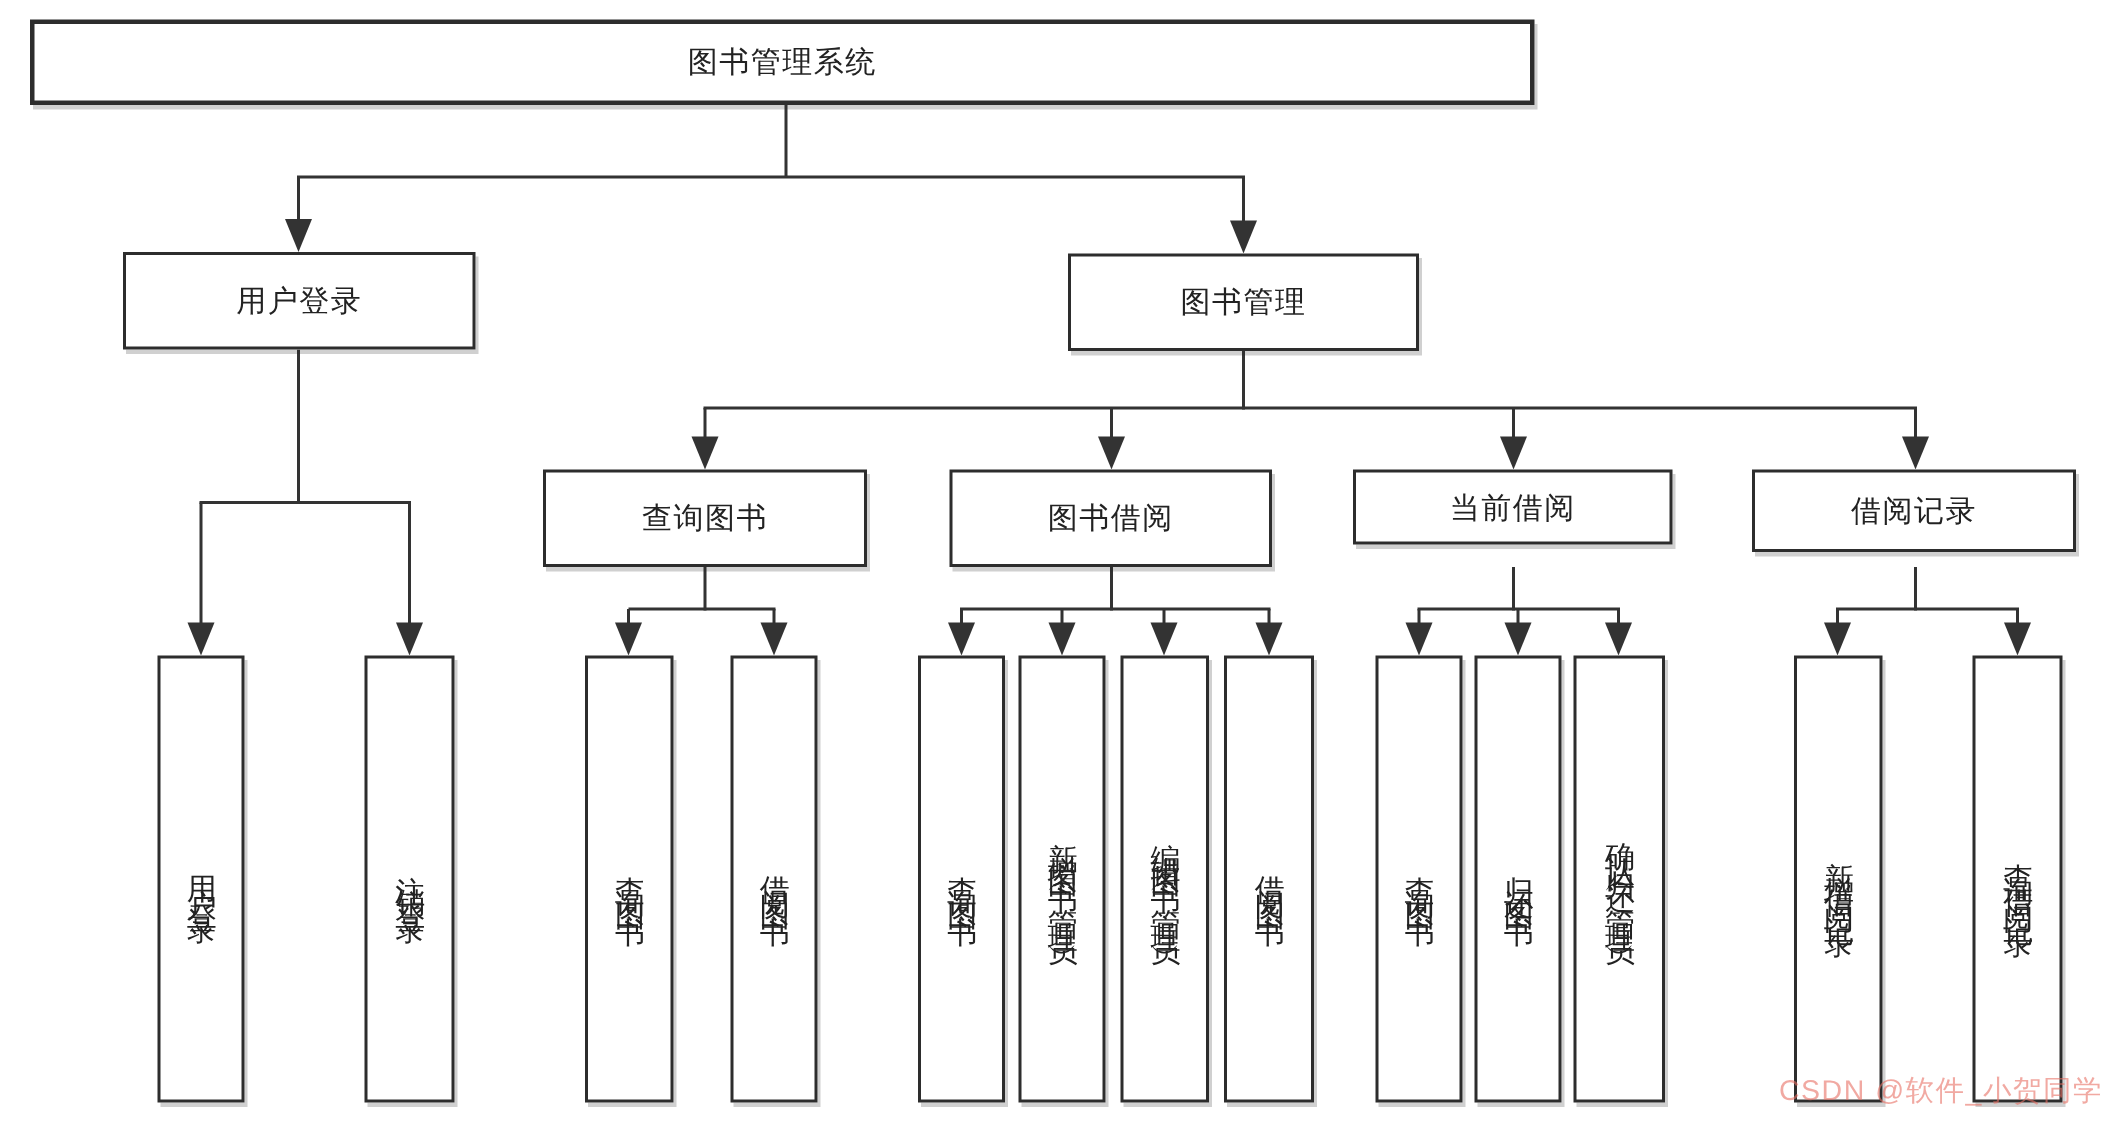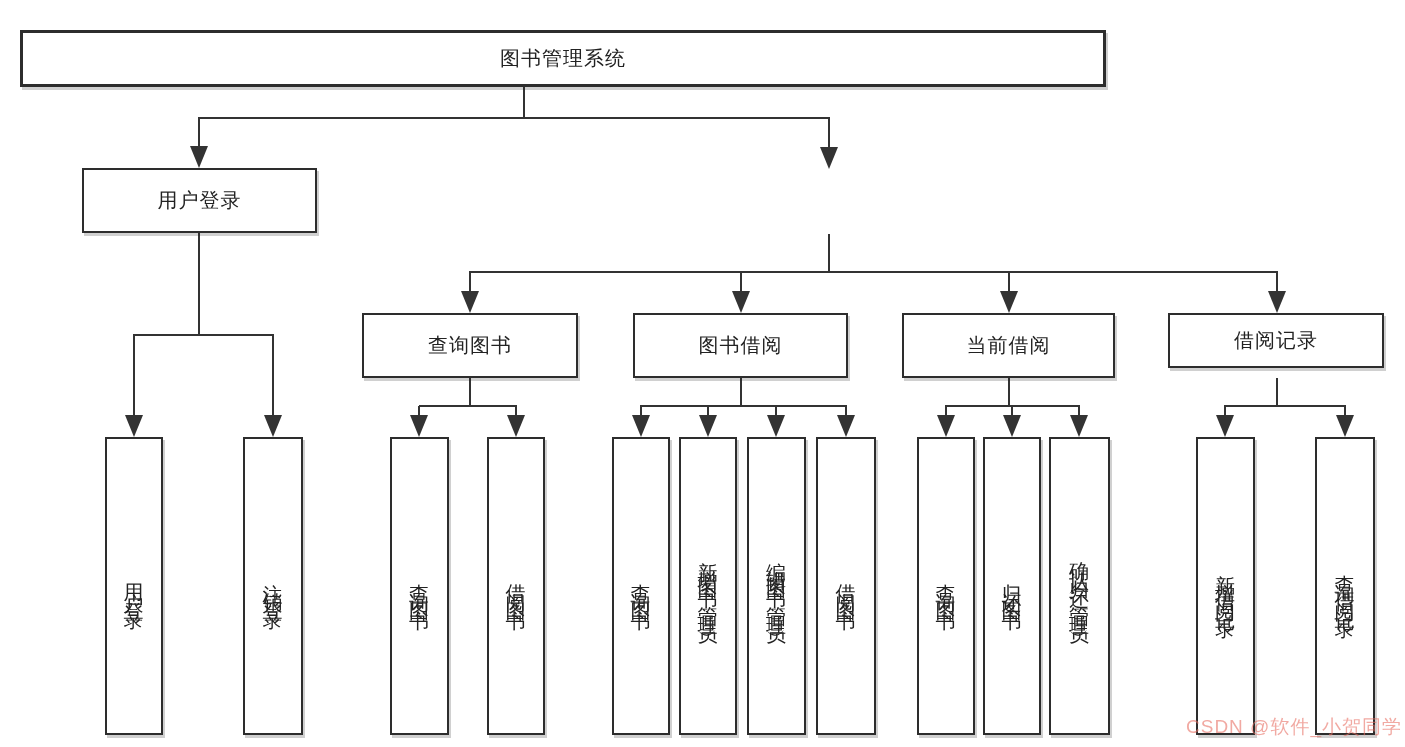--- a/index.html
+++ b/index.html
@@ -63,35 +63,38 @@
     z-index: 3;
     white-space: nowrap;
     pointer-events: none;
   }
 </style>
 </head>
 <body>
 
 <div class="canvas">
 
-  <div class="box root" style="left:20px; top:30px; width:1086px; height:57px;">
+  <div class="box root" style="left:20px; top:13px; width:1003px; height:57px;">
     <span>图书管理系统</span>
   </div>
 
   <div class="box" style="left:82px; top:168px; width:235px; height:65px;">
     <span>用户登录</span>
+  </div>
+  <div class="box" style="left:712px; top:169px; width:234px; height:65px;">
+    <span>图书管理</span>
   </div>
 
   <div class="box" style="left:362px; top:313px; width:216px; height:65px;">
     <span>查询图书</span>
   </div>
   <div class="box" style="left:633px; top:313px; width:215px; height:65px;">
     <span>图书借阅</span>
   </div>
-  <div class="box" style="left:902px; top:313px; width:213px; height:65px;">
+  <div class="box" style="left:902px; top:313px; width:213px; height:50px;">
     <span>当前借阅</span>
   </div>
   <div class="box" style="left:1168px; top:313px; width:216px; height:55px;">
     <span>借阅记录</span>
   </div>
 
   <div class="box leaf" style="left:105px; top:437px; width:58px; height:298px;">
     <span>用户登录</span>
   </div>
   <div class="box leaf" style="left:243px; top:437px; width:60px; height:298px;">

